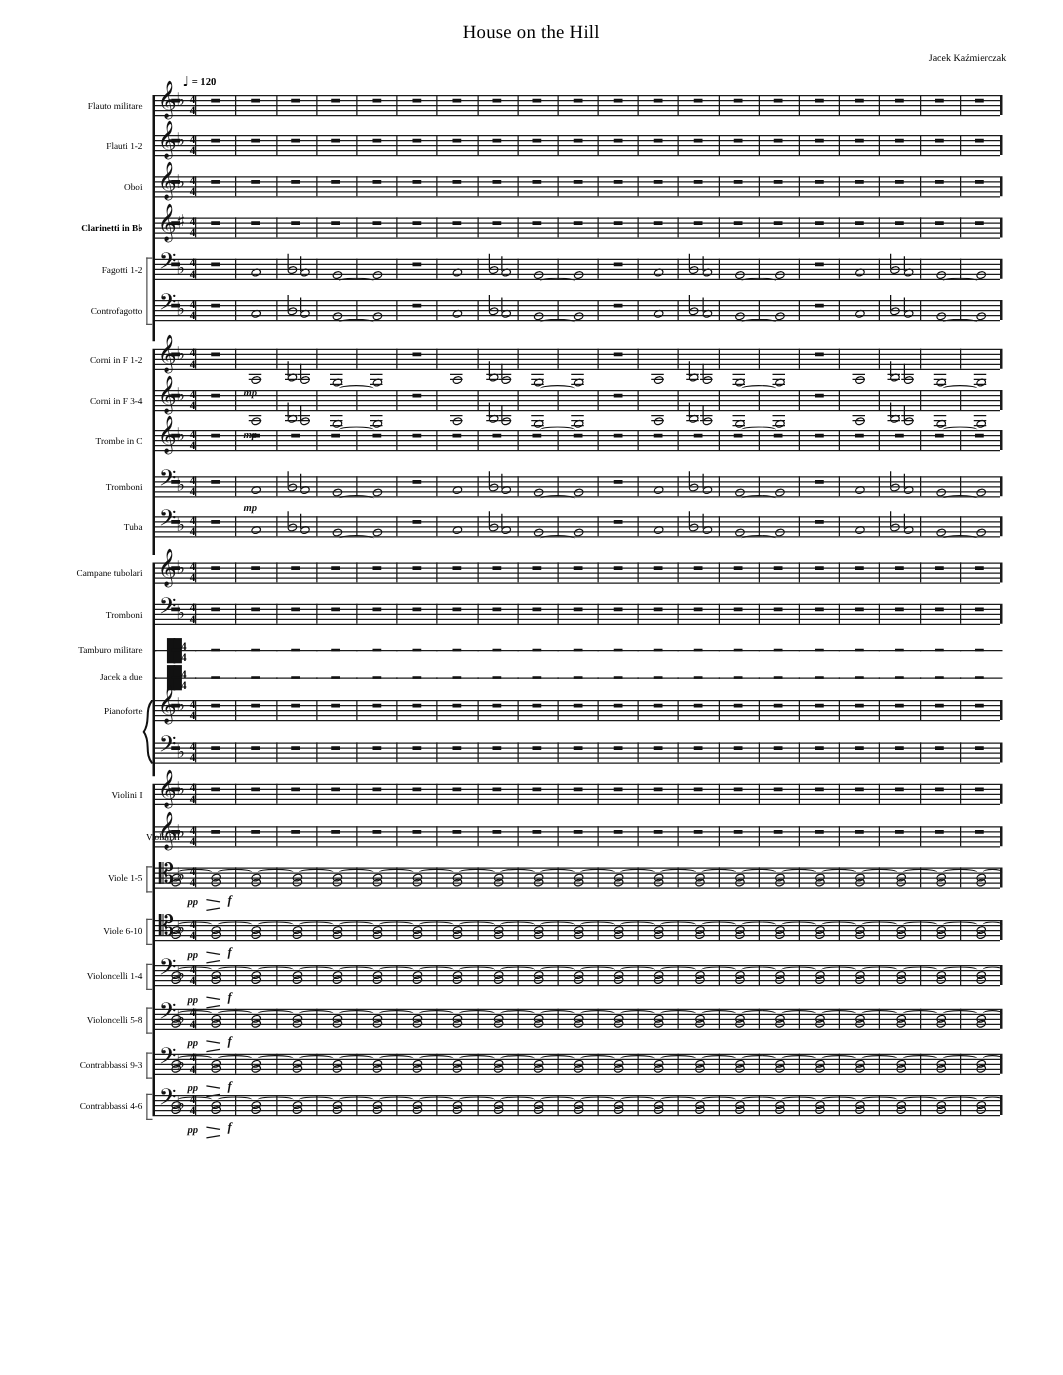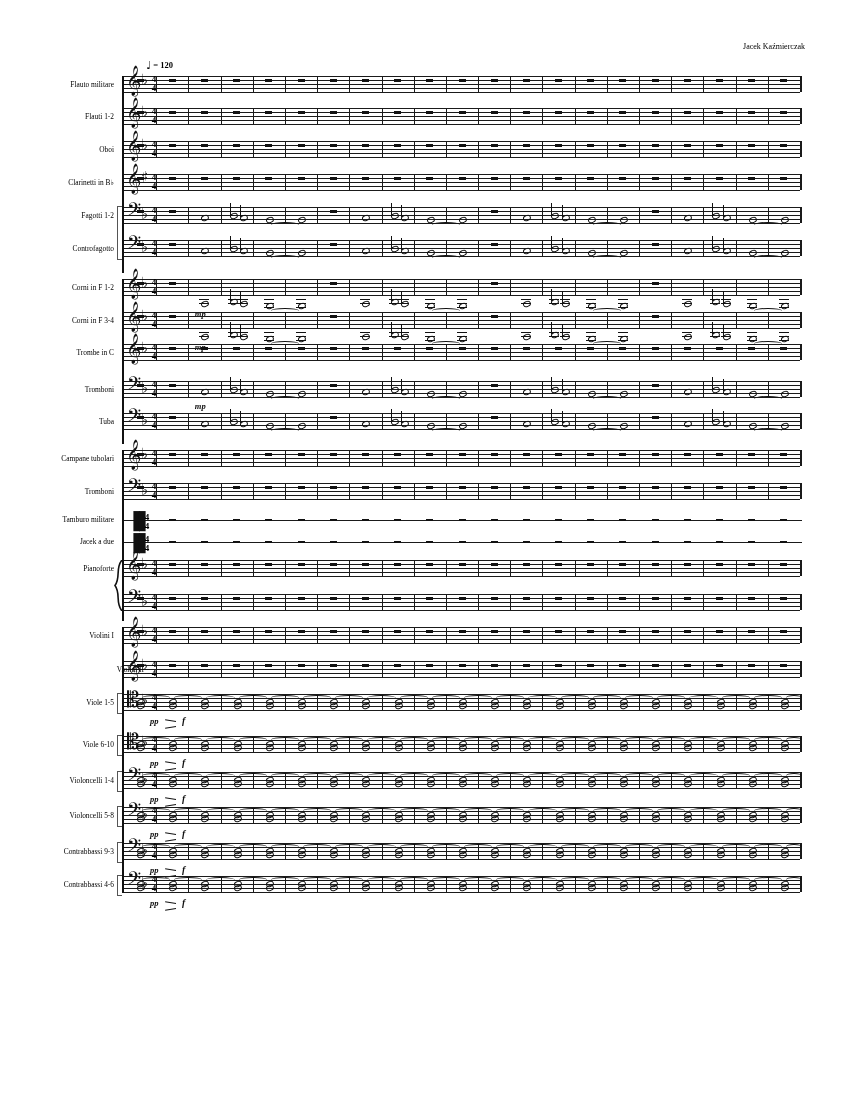--- a/index.html
+++ b/index.html
@@ -104,20 +104,21 @@
     position:absolute;font-family:"Liberation Serif",serif;
     font-weight:700;font-size:8.5px;white-space:nowrap;
   }
   .tempo .note{font-family:"DejaVu Sans",sans-serif;font-weight:400;font-size:11px;vertical-align:-1px;}
 </style>
 </head>
 <body>
 
 <div class="page">
 
+  <div class="score-title">House on the Hill</div>
   <div class="composer">Jacek Kaźmierczak</div>
 
   <div class="tempo" style="left:146px;top:59px;">
     <span class="note">♩</span>
     <span>= 120</span>
   </div>
 
   <div class="score" id="score-root">
       <div class="staff" style="left:124px;top:76px;width:676px;">
         <div class="ln l0"></div>
@@ -287,21 +288,21 @@
       <div class="wrest" style="left:716.0238095238095px;top:144.4px;"></div>
       <div class="wrest" style="left:748.2142857142857px;top:144.4px;"></div>
       <div class="wrest" style="left:780.4047619047619px;top:144.4px;"></div>
       <div class="staff" style="left:124px;top:174px;width:676px;">
         <div class="ln l0"></div>
         <div class="ln l1"></div>
         <div class="ln l2"></div>
         <div class="ln l3"></div>
         <div class="ln l4"></div>
       </div>
-      <div class="inst-label" style="left:0px;top:179px;width:114px;">Clarinetti in B♭</div>
+      <div class="inst-label" style="left:0px;top:179px;width:114px;font-weight:bold;">Clarinetti in B♭</div>
       <div class="glyph clef-g" style="left:126px;top:165px;">𝄞</div>
       <div class="glyph keysig" style="left:141px;top:170px;">♯</div>
       <div class="meter" style="left:149px;top:173px;">
         <div>4</div>
         <div>4</div>
       </div>
       <div class="bar" style="left:156.1904761904762px;top:174px;height:16px;"></div>
       <div class="bar" style="left:188.38095238095238px;top:174px;height:16px;"></div>
       <div class="bar" style="left:220.57142857142856px;top:174px;height:16px;"></div>
       <div class="bar" style="left:252.76190476190476px;top:174px;height:16px;"></div>

